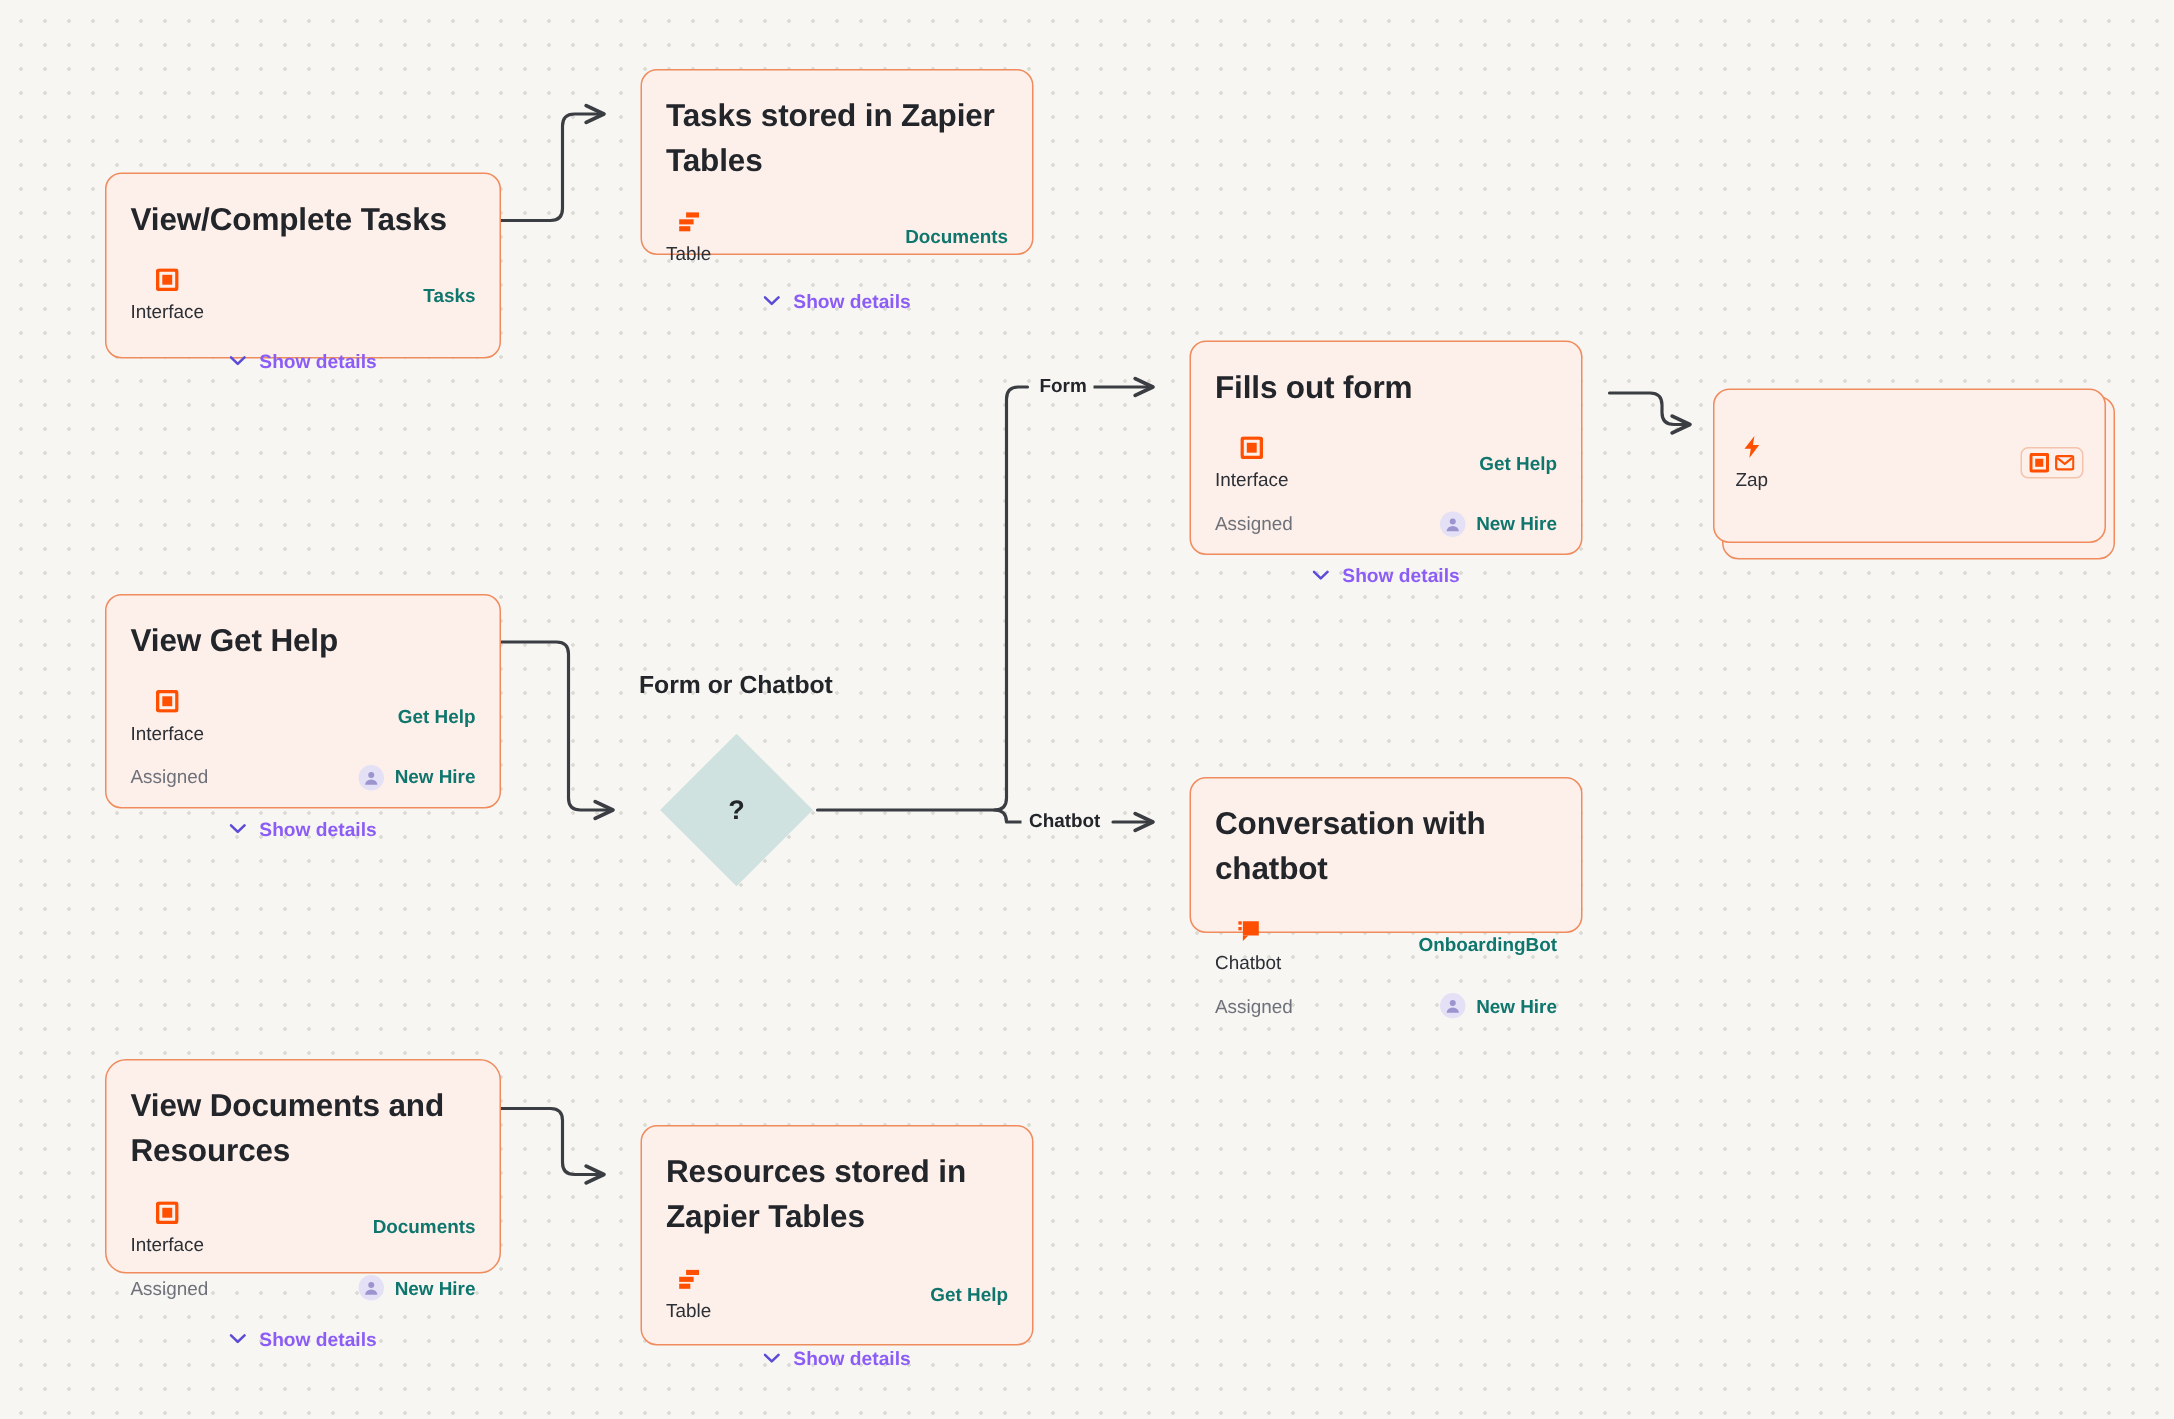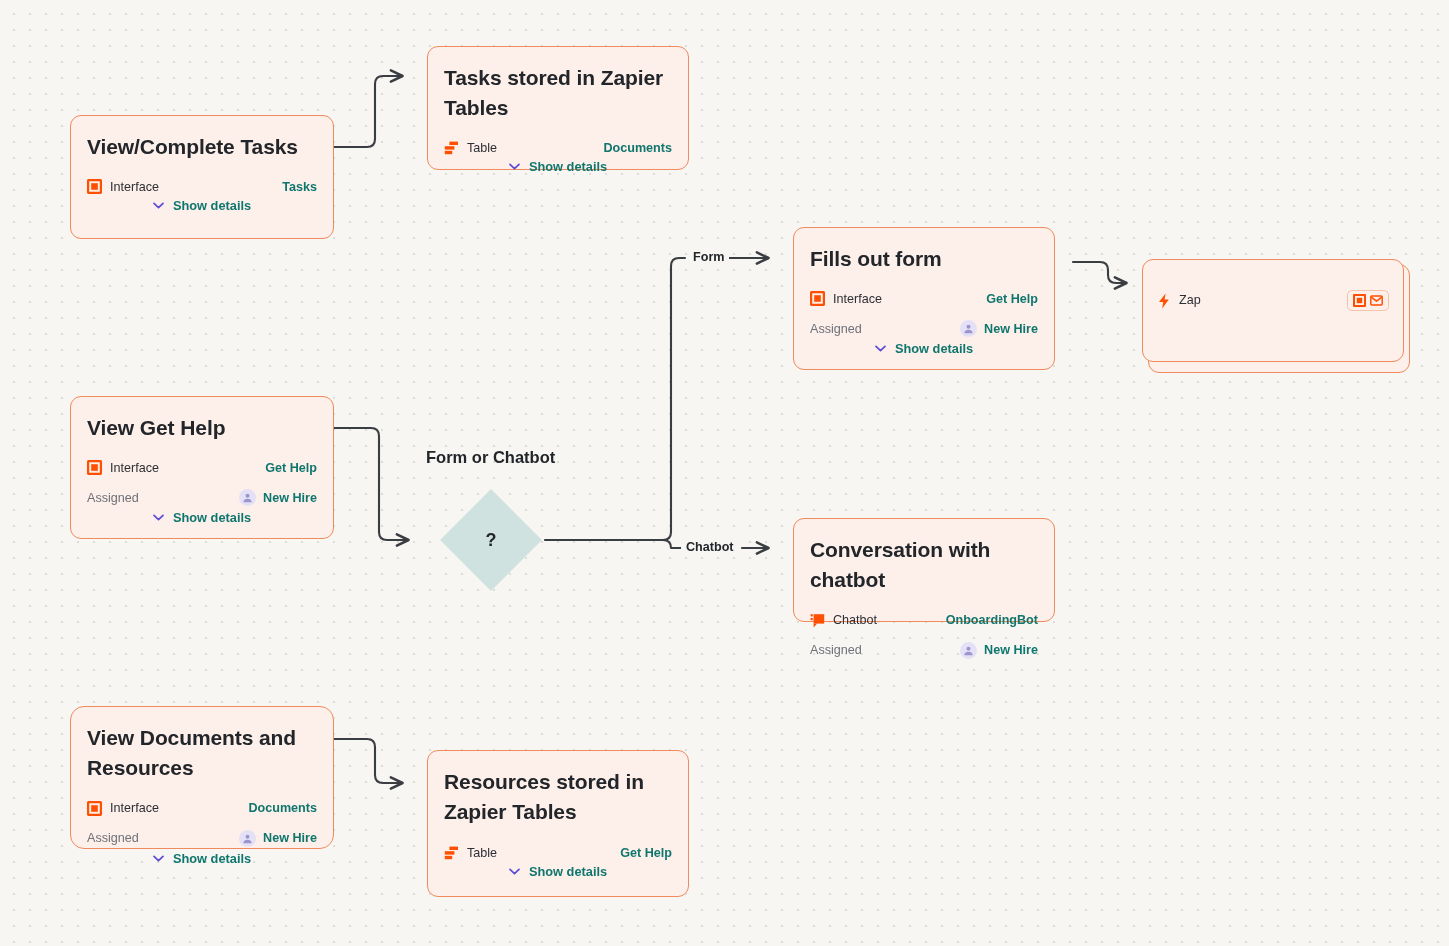--- a/index.html
+++ b/index.html
@@ -27,30 +27,30 @@
     padding: 16px 16px 12px 16px;
   }
   .card-title {
     font-size: 21px; font-weight: bold; color: #22252a;
     line-height: 1.45; letter-spacing: -0.1px;
   }
   .row {
     display: flex; align-items: center; justify-content: space-between;
     font-size: 12.6px; line-height: 1;
   }
-  .row-left { display: flex; align-items: center; gap: 8px; }
+  .row-left { display: flex; align-items: center; gap: 8px; flex-direction: column; }
   .row-label { color: #2c2f35; }
   .row-label.muted { color: #6e7179; }
   .row-value { color: #0f766e; font-weight: bold; font-size: 12.6px; }
   .row-value-wrap { display: flex; align-items: center; gap: 7px; }
 
   .show-details {
     display: flex; align-items: center; justify-content: center; gap: 9px;
-    color: #0f766e; font-size: 12.8px; font-weight: bold;
-    margin-top: 4px; cursor: pointer;
+    color: #8b5cf6; font-size: 12.8px; font-weight: bold;
+    margin-top: 18px; cursor: pointer;
   }
   .chev { display: block; width: 11px; height: 7px; }
 
   
   .ico { display: block; flex: 0 0 auto; }
   .avatar {
     width: 17px; height: 17px; border-radius: 50%;
     background: #e4e1f6; display: flex; align-items: center;
     justify-content: center; flex: 0 0 auto;
   }

